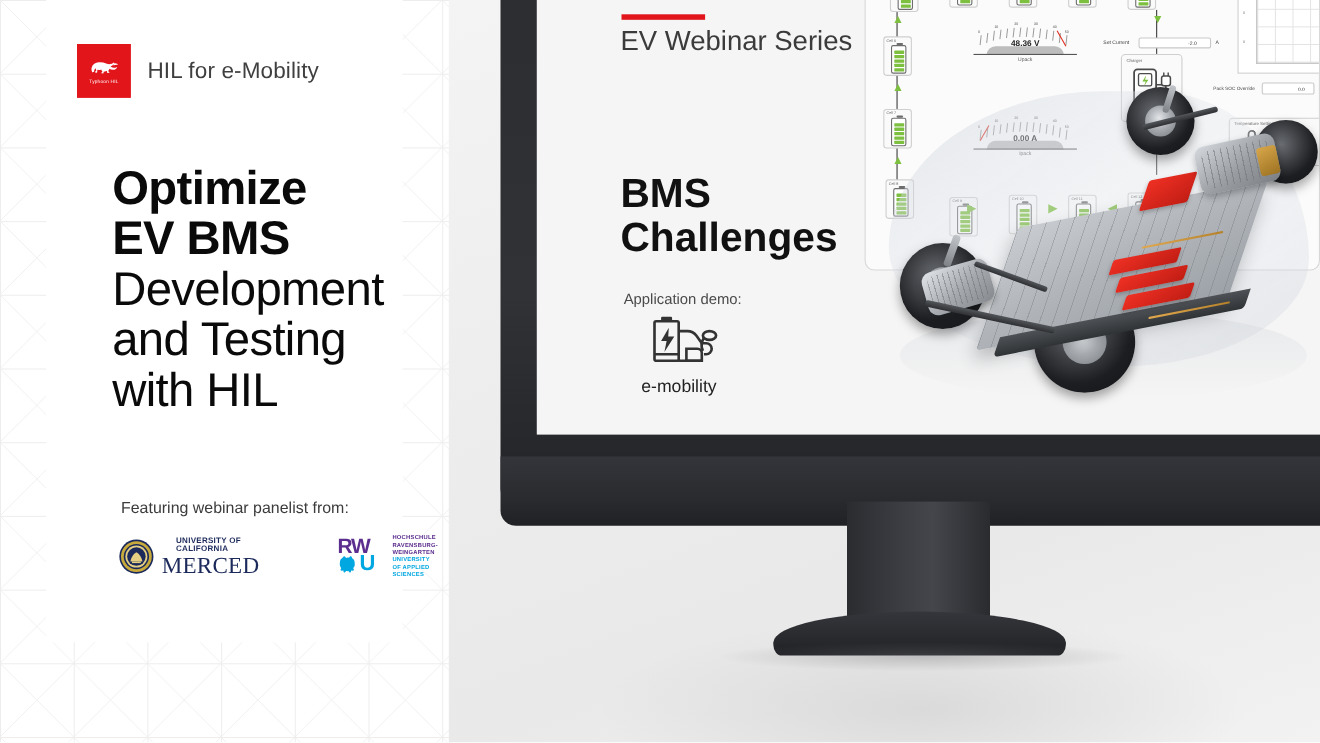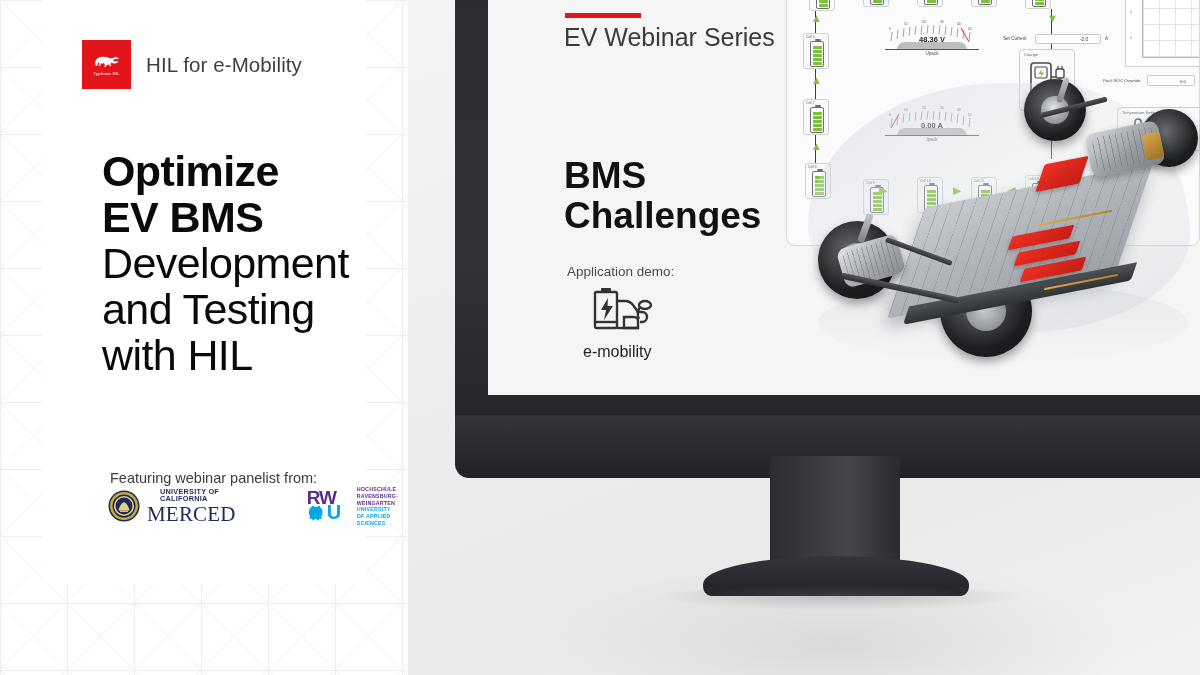--- a/index.html
+++ b/index.html
@@ -31,39 +31,39 @@
   #floor-shade{
     position:absolute; left:408px; top:430px; width:792px; height:245px;
     background:radial-gradient(ellipse 420px 120px at 430px 215px, rgba(150,150,150,.22) 0%, rgba(150,150,150,0) 70%);
   }
 
   
   #left-card{
     position:absolute; left:42px; top:0px; width:324px; height:584px;
     background:#ffffff;
   }
-  #brand-row{ position:absolute; left:28px; top:40px; display:flex; align-items:center; gap:15px;margin-left:12px; }
+  #brand-row{ position:absolute; left:28px; top:40px; display:flex; align-items:center; gap:15px; }
   #logo-tile{
     width:49px; height:49px; background:#e2151b; position:relative;
     display:flex; flex-direction:column; align-items:center; justify-content:center;
   }
   #logo-tile svg{ display:block; }
   #logo-word{
     font-size:4.3px; color:#ffffff; letter-spacing:.2px; margin-top:1px;
     font-family:"Liberation Sans", sans-serif;
   }
   #brand-text{ font-size:20.5px; color:#3f3f3f; font-weight:400; letter-spacing:.1px; }
 
   #headline{ position:absolute; left:60px; top:148px; width:300px; }
   #headline .ln{ font-size:43px; line-height:46px; color:#0a0a0a; letter-spacing:-.6px; white-space:nowrap; }
   #headline .bold{ font-weight:700; }
   #headline .light{ font-weight:300; }
 
   #panel-label{
-    position:absolute; left:68px; top:454px; font-size:14.5px; color:#3c3c3c; font-weight:400;margin-top:16px;
+    position:absolute; left:68px; top:454px; font-size:14.5px; color:#3c3c3c; font-weight:400;
   }
   #logos-row{ position:absolute; left:66px; top:486px; display:flex; align-items:center; gap:24px; }
 
   
   #ucm{ display:flex; align-items:center; gap:7px; }
   #ucm-seal{ width:32px; height:32px; flex:0 0 auto; }
   #ucm-text{ display:flex; flex-direction:column; line-height:1; }
   #ucm-uc{ font-size:7.3px; color:#1c2a5b; letter-spacing:.25px; font-weight:700;margin-left:13px; }
   #ucm-merced{
     font-family:"Liberation Serif", serif; font-size:21px; color:#1c2a5b;

